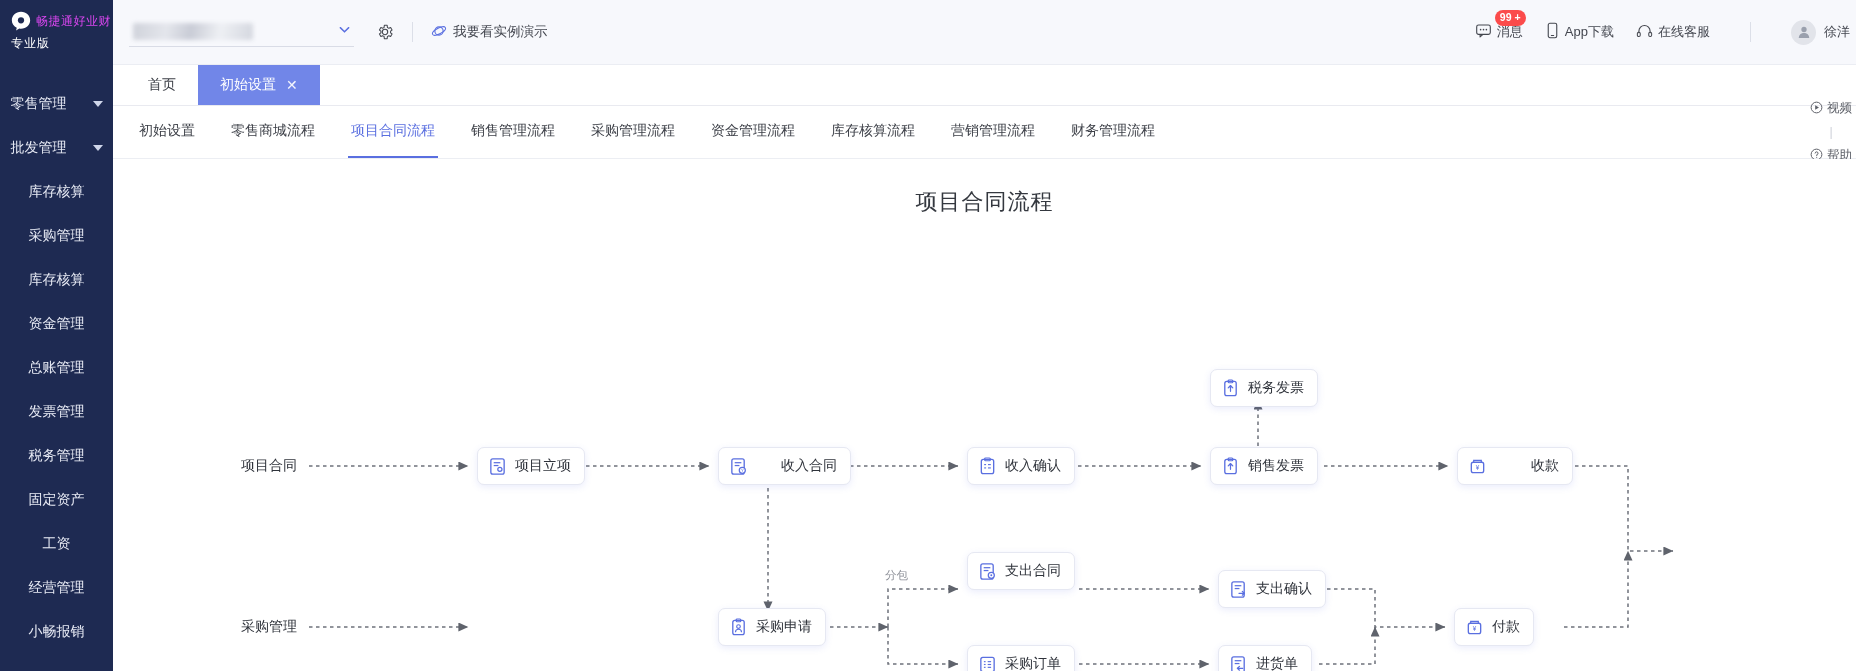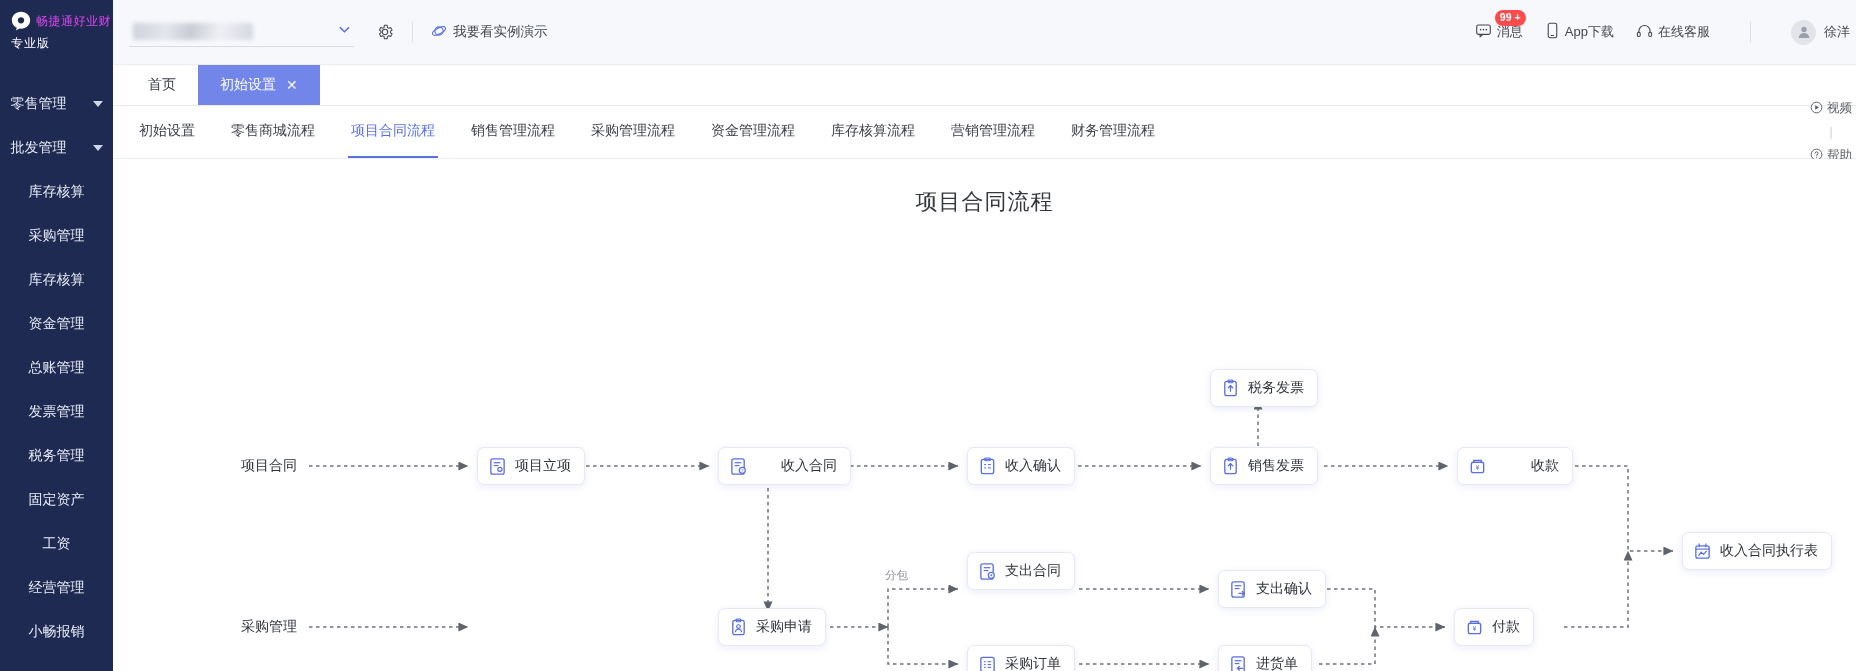--- a/index.html
+++ b/index.html
@@ -438,32 +438,20 @@
         <span class="nicon">
           <svg viewBox="0 0 20 20" width="19" height="19">
               <rect x="3.5" y="5.5" width="13" height="11" rx="2" fill="none" stroke="#5a6fe0" stroke-width="1.4"></rect>
               <path d="M6 5.5 L6 3.5 L14 3.5 L14 5.5" fill="none" stroke="#5a6fe0" stroke-width="1.3"></path>
               <text x="10" y="13.6" font-size="6.6" text-anchor="middle" fill="#5a6fe0">¥</text>
             </svg>
         </span>
         <span class="nlabel">收款</span>
       </div>
 
-      <div class="node" style="left:1569px; top:373px;">
-        <span class="nicon">
-          <svg viewBox="0 0 20 20" width="19" height="19">
-              <rect x="3" y="4" width="14" height="13" rx="2" fill="none" stroke="#5a6fe0" stroke-width="1.4"></rect>
-              <line x1="3" y1="7.5" x2="17" y2="7.5" stroke="#5a6fe0" stroke-width="1.2"></line>
-              <line x1="6.5" y1="2" x2="6.5" y2="5" stroke="#5a6fe0" stroke-width="1.3" stroke-linecap="round"></line>
-              <line x1="13.5" y1="2" x2="13.5" y2="5" stroke="#5a6fe0" stroke-width="1.3" stroke-linecap="round"></line>
-              <path d="M6 14 L8.6 10.6 L11 13 L14 9.8" fill="none" stroke="#5a6fe0" stroke-width="1.3" stroke-linecap="round" stroke-linejoin="round"></path>
-            </svg>
-        </span>
-        <span class="nlabel">收入合同执行表</span>
-      </div>
 
       <div class="node" style="left:605px; top:449px;">
         <span class="nicon">
           <svg viewBox="0 0 20 20" width="19" height="19">
               <rect x="4" y="2.5" width="12" height="15" rx="2" fill="none" stroke="#5a6fe0" stroke-width="1.4"></rect>
               <rect x="7.5" y="1" width="5" height="3" rx="1" fill="none" stroke="#5a6fe0" stroke-width="1.2"></rect>
               <circle cx="10" cy="9" r="1.9" fill="none" stroke="#5a6fe0" stroke-width="1.2"></circle>
               <path d="M6.8 15 a3.2 3.2 0 0 1 6.4 0" fill="none" stroke="#5a6fe0" stroke-width="1.2"></path>
             </svg>
         </span>

